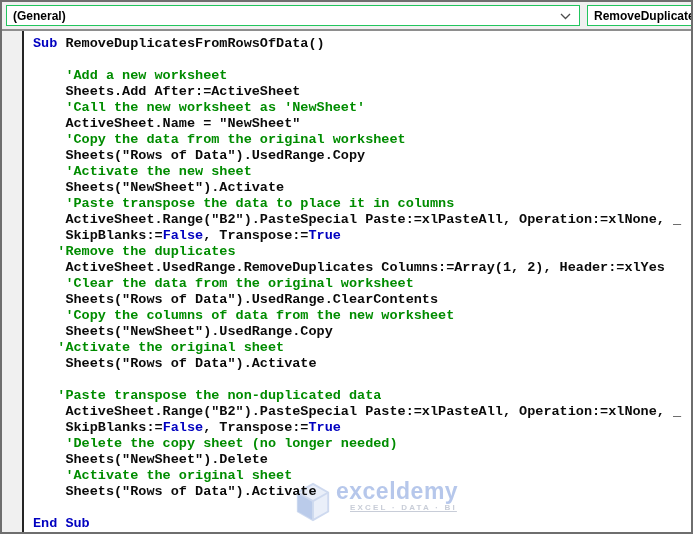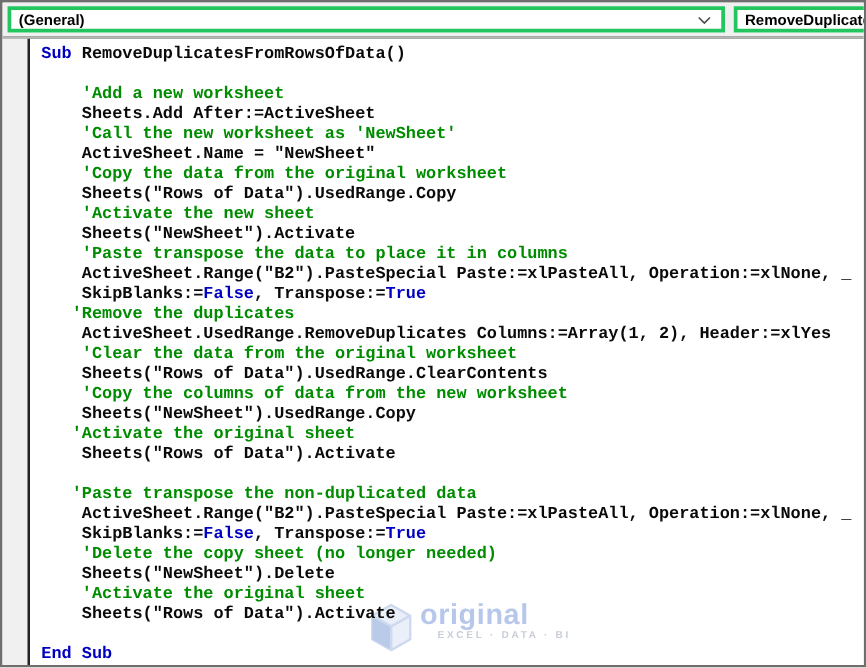--- a/index.html
+++ b/index.html
@@ -17,21 +17,21 @@
     position: absolute; top: 0; left: 0; right: 0;
     height: 27px;
     background: #f0f0f0;
     border-bottom: 1px solid #8e8e8e;
   }
   .combo {
     position: absolute; top: 3px;
     height: 21px;
     box-sizing: border-box;
     background: #ffffff;
-    border: 3px solid #22c55e;
+    border: 1px solid #22c55e;
     display: flex; align-items: center;
     font-size: 12px; font-weight: bold; color: #000000;
     padding: 0 6px;
     white-space: nowrap; overflow: hidden;
   }
   .combo-object { left: 4px; width: 574px; }
   .combo-proc  { left: 585px; width: 320px; }
   .combo-value { flex: 1 1 auto; overflow: hidden; }
   .chevron { flex: 0 0 auto; margin-right: 2px; }
   
@@ -79,20 +79,21 @@
     letter-spacing: 0.5px;
     color: #b3c5ea;
     line-height: 22px;
   }
   .wm-tagline {
     display: block;
     margin: 1px 0 0 14px;
     font-size: 8px; font-weight: bold;
     letter-spacing: 2.2px;
     color: #c6cbd6;
+    text-decoration: underline;
   }
 </style>
 </head>
 <body>
 
 <div class="canvas">
 
   <div class="combo-bar">
     <div class="combo combo-object">
       <span class="combo-value">(General)</span>
@@ -115,21 +116,21 @@
       <div class="watermark">
         <span class="wm-logo">
           <svg width="38" height="40" viewBox="0 0 40 42">
             <polygon points="20,2 36,11 36,31 20,40 4,31 4,11" fill="#e9eff9" stroke="#ccd8ef" stroke-width="2"></polygon>
             <polygon points="4,11 20,20 20,40 4,31" fill="#b7c9e9" stroke="none"></polygon>
             <polyline points="4,11 20,20 36,11" fill="none" stroke="#ccd8ef" stroke-width="2"></polyline>
             <line x1="20" y1="20" x2="20" y2="40" stroke="#ccd8ef" stroke-width="2"></line>
           </svg>
         </span>
         <span class="wm-text">
-          <span class="wm-brand">original</span>
+          <span class="wm-brand">exceldemy</span>
           <span class="wm-tagline">EXCEL · DATA · BI</span>
         </span>
       </div>
 
       <div class="code-lines"><div class="code-line"><span class="tok-k">Sub</span><span class="tok-d"> RemoveDuplicatesFromRowsOfData()</span></div><div class="code-line"> </div><div class="code-line"><span class="tok-c">    'Add a new worksheet</span></div><div class="code-line"><span class="tok-d">    Sheets.Add After:=ActiveSheet</span></div><div class="code-line"><span class="tok-c">    'Call the new worksheet as 'NewSheet'</span></div><div class="code-line"><span class="tok-d">    ActiveSheet.Name = "NewSheet"</span></div><div class="code-line"><span class="tok-c">    'Copy the data from the original worksheet</span></div><div class="code-line"><span class="tok-d">    Sheets("Rows of Data").UsedRange.Copy</span></div><div class="code-line"><span class="tok-c">    'Activate the new sheet</span></div><div class="code-line"><span class="tok-d">    Sheets("NewSheet").Activate</span></div><div class="code-line"><span class="tok-c">    'Paste transpose the data to place it in columns</span></div><div class="code-line"><span class="tok-d">    ActiveSheet.Range("B2").PasteSpecial Paste:=xlPasteAll, Operation:=xlNone, _</span></div><div class="code-line"><span class="tok-d">    SkipBlanks:=</span><span class="tok-k">False</span><span class="tok-d">, Transpose:=</span><span class="tok-k">True</span></div><div class="code-line"><span class="tok-c">   'Remove the duplicates</span></div><div class="code-line"><span class="tok-d">    ActiveSheet.UsedRange.RemoveDuplicates Columns:=Array(1, 2), Header:=xlYes</span></div><div class="code-line"><span class="tok-c">    'Clear the data from the original worksheet</span></div><div class="code-line"><span class="tok-d">    Sheets("Rows of Data").UsedRange.ClearContents</span></div><div class="code-line"><span class="tok-c">    'Copy the columns of data from the new worksheet</span></div><div class="code-line"><span class="tok-d">    Sheets("NewSheet").UsedRange.Copy</span></div><div class="code-line"><span class="tok-c">   'Activate the original sheet</span></div><div class="code-line"><span class="tok-d">    Sheets("Rows of Data").Activate</span></div><div class="code-line"> </div><div class="code-line"><span class="tok-c">   'Paste transpose the non-duplicated data</span></div><div class="code-line"><span class="tok-d">    ActiveSheet.Range("B2").PasteSpecial Paste:=xlPasteAll, Operation:=xlNone, _</span></div><div class="code-line"><span class="tok-d">    SkipBlanks:=</span><span class="tok-k">False</span><span class="tok-d">, Transpose:=</span><span class="tok-k">True</span></div><div class="code-line"><span class="tok-c">    'Delete the copy sheet (no longer needed)</span></div><div class="code-line"><span class="tok-d">    Sheets("NewSheet").Delete</span></div><div class="code-line"><span class="tok-c">    'Activate the original sheet</span></div><div class="code-line"><span class="tok-d">    Sheets("Rows of Data").Activate</span></div><div class="code-line"> </div><div class="code-line"><span class="tok-k">End Sub</span></div></div>
     </div>
   </div>
 
 </div>
 

